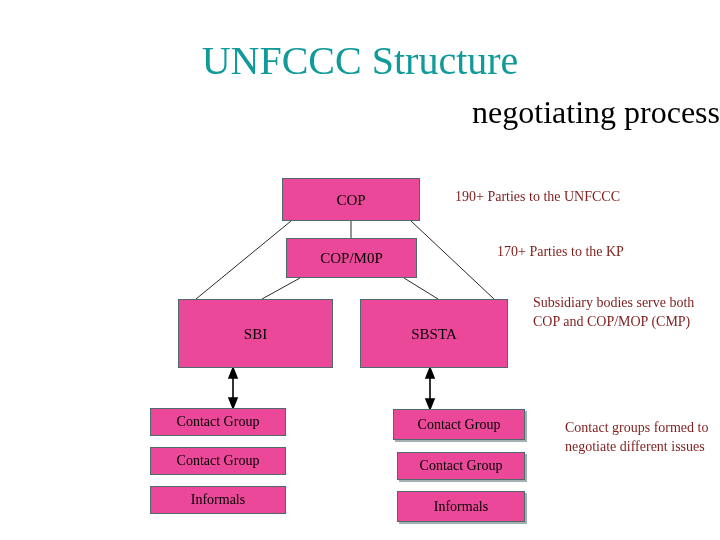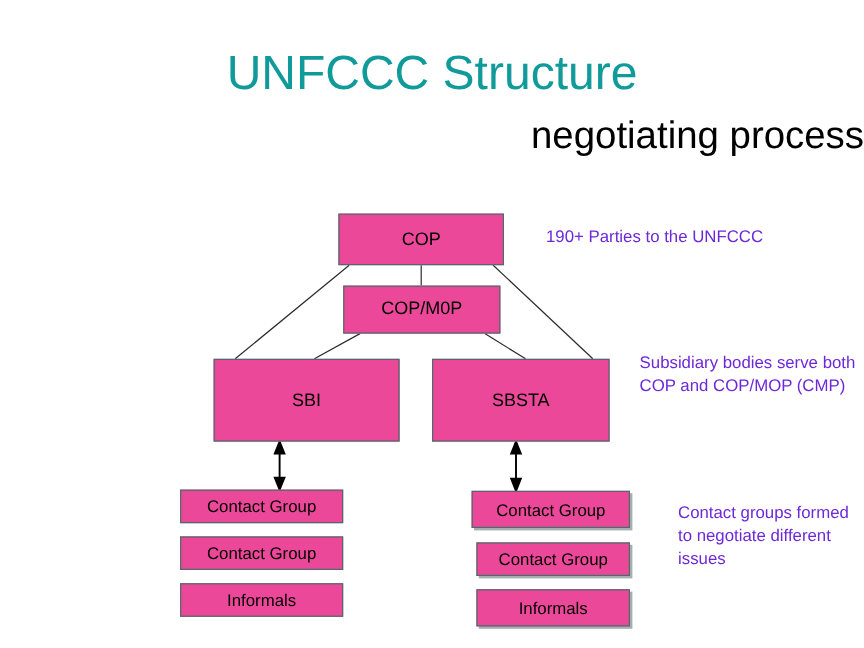--- a/index.html
+++ b/index.html
@@ -11,20 +11,21 @@
     height: 540px;
     background: #ffffff;
     font-family: "Liberation Sans", sans-serif;
     overflow: hidden;
   }
   #slide {
     position: relative;
     width: 684px;
     height: 540px;
     background: #ffffff;
+    font-family: Liberation Serif, serif;
   }
 
   
   #title-main {
     position: absolute;
     left: 0;
     top: 38px;
     width: 720px;
     text-align: center;
     font-size: 40px;
@@ -85,21 +86,21 @@
   #node-cg-l2      { left: 150px; top: 447px; width: 136px; height: 28px; }
   #node-inf-l      { left: 150px; top: 486px; width: 136px; height: 28px; }
 
   #node-cg-r1      { left: 393px; top: 409px; width: 132px; height: 31px; }
   #node-cg-r2      { left: 397px; top: 452px; width: 128px; height: 28px; }
   #node-inf-r      { left: 397px; top: 491px; width: 128px; height: 31px; }
 
   
   .annotation {
     position: absolute;
-    color: #6d28d9;
+    color: #7f1d1d;
     font-size: 14px;
     line-height: 18px;
     text-align: left;
     white-space: pre-line;
   }
   #ann-parties-unfccc { left: 455px; top: 188px; width: 250px; }
   #ann-parties-kp     { left: 497px; top: 243px; width: 220px; }
   #ann-subsidiary     { left: 533px; top: 293px; width: 180px; line-height: 19px; }
   #ann-contact-groups { left: 565px; top: 418px; width: 155px; line-height: 19px; }
 </style>
@@ -173,18 +174,19 @@
   <div class="node shadowed" id="node-cg-r2">
     <span>Contact Group</span>
   </div>
 
   <div class="node shadowed" id="node-inf-r">
     <span>Informals</span>
   </div>
 
   <div class="annotation" id="ann-parties-unfccc">190+ Parties to the UNFCCC</div>
 
+  <div class="annotation" id="ann-parties-kp">170+ Parties to the KP</div>
 
   <div class="annotation" id="ann-subsidiary">Subsidiary bodies serve both COP and COP/MOP (CMP)</div>
 
   <div class="annotation" id="ann-contact-groups">Contact groups formed to negotiate different issues</div>
 
 </div>
 
 </body></html>

